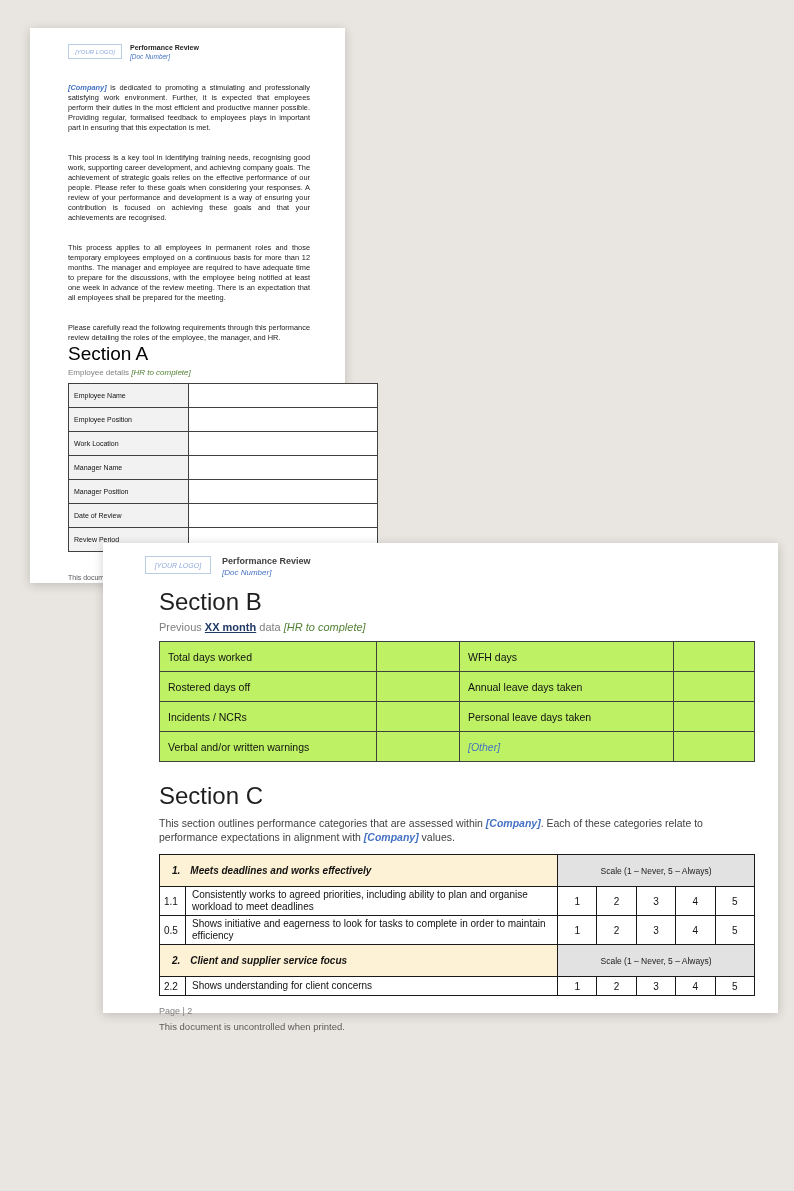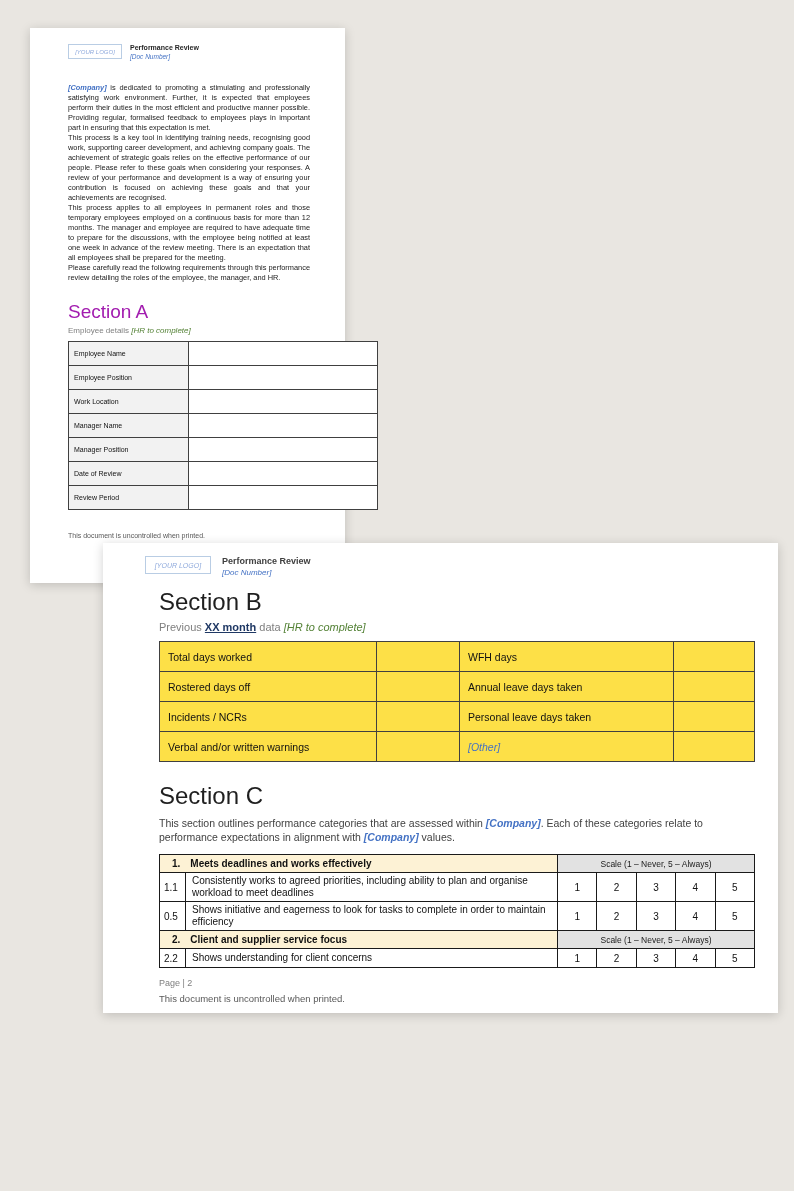--- a/index.html
+++ b/index.html
@@ -32,25 +32,25 @@
 
   
   .hdr1 { display:flex; gap:8px; padding:16px 35px 0 38px; align-items:flex-start; }
   .hdr1 .logo-box { width:54px; height:15px; font-size:6px; }
   .hdr1 .hdr-title { font-size:7px; font-weight:bold; color:#262626; }
   .hdr1 .hdr-doc   { font-size:6.5px; margin-top:2px; }
 
   .body1 { padding:0 35px 0 38px; }
   .para {
     font-size:7.4px; line-height:10px; color:#1a1a1a;
-    text-align:justify; 
+    text-align:justify; margin-top:20px;
   }
   .para.first { margin-top:23px; }
   .sec-h1 {
-    font-size:19px; font-weight:400; color:#a21caf; margin-top:18px;
+    font-size:19px; font-weight:400; color:#000000; 
   }
   .sub1 { font-size:8px; color:#7f7f7f; margin:3px 0 6px; }
   .tblA { border-collapse:collapse; width:310px; table-layout:fixed; }
   .tblA td { border:1px solid #404040; height:24px; vertical-align:middle; }
   .tblA td.lbl { width:120px; background:#f2f2f2; font-size:7px; color:#111; padding:0 5px; }
   .tblA td.val { background:#ffffff; }
   .foot1 { font-size:7px; color:#595959; margin-top:22px; white-space:nowrap; }
 
   
   .hdr2 { display:flex; gap:11px; padding:13px 40px 0 42px; align-items:flex-start; }
@@ -59,32 +59,32 @@
   .hdr2 .hdr-doc   { font-size:8px; margin-top:2px; }
 
   .body2 { padding:0 56px; }
   .sec-h2 { font-size:24px; font-weight:400; color:#1f1f1f; margin-top:11px; }
   .sec-h2.later { margin-top:20px; }
   .sub2 { font-size:11px; color:#7f7f7f; margin:5px 0 8px; }
   .field-underline { color:#1f3864; font-weight:bold; text-decoration:underline; }
 
   .tblB { border-collapse:collapse; width:595px; table-layout:fixed; }
   .tblB td { border:1px solid #404040; height:30px; vertical-align:middle;
-             font-size:10.5px; color:#111; padding:0 8px; background:#fde047; }
+             font-size:10.5px; color:#111; padding:0 8px; background:#bef264; }
   .tblB td.c1 { width:217px; }
   .tblB td.c2 { width:83px; }
   .tblB td.c3 { width:214px; }
   .tblB td.c4 { width:81px; }
   .tblB td.other { color:#4472c4; font-style:italic; font-weight:normal; }
 
   .intro2 { font-size:10.5px; color:#3f3f3f; line-height:14px; margin:6px 0 10px; text-align:left; }
 
   .tblC { border-collapse:collapse; width:595px; table-layout:fixed; }
   .tblC td { border:1px solid #1a1a1a; font-size:10px; color:#111; }
-  .tblC td.cat { background:#fdf2d5; font-weight:bold; padding:2px 6px; height:18px; vertical-align:middle; }
+  .tblC td.cat { background:#fdf2d5; font-weight:bold; padding:2px 6px; height:32px; vertical-align:middle;font-style:italic; }
   .tblC td.cat .cat-num { display:inline-block; margin:0 10px 0 6px; }
   .tblC td.scale-head { background:#e2e2e2; font-size:8.5px; text-align:center; vertical-align:middle; padding:2px; color:#1a1a1a; }
   .tblC td.iid { text-align:left; padding:2px 4px; vertical-align:middle; height:19px; }
   .tblC td.txt { padding:2px 6px; line-height:12px; vertical-align:middle; }
   .tblC td.num { text-align:center; vertical-align:middle; }
   .colc-id  { width:26px; }
   .colc-txt { width:372px; }
   .colc-num { width:39.4px; }
 
   .foot2-page { text-align:left; font-size:9px; color:#7f7f7f; margin-top:10px; }

